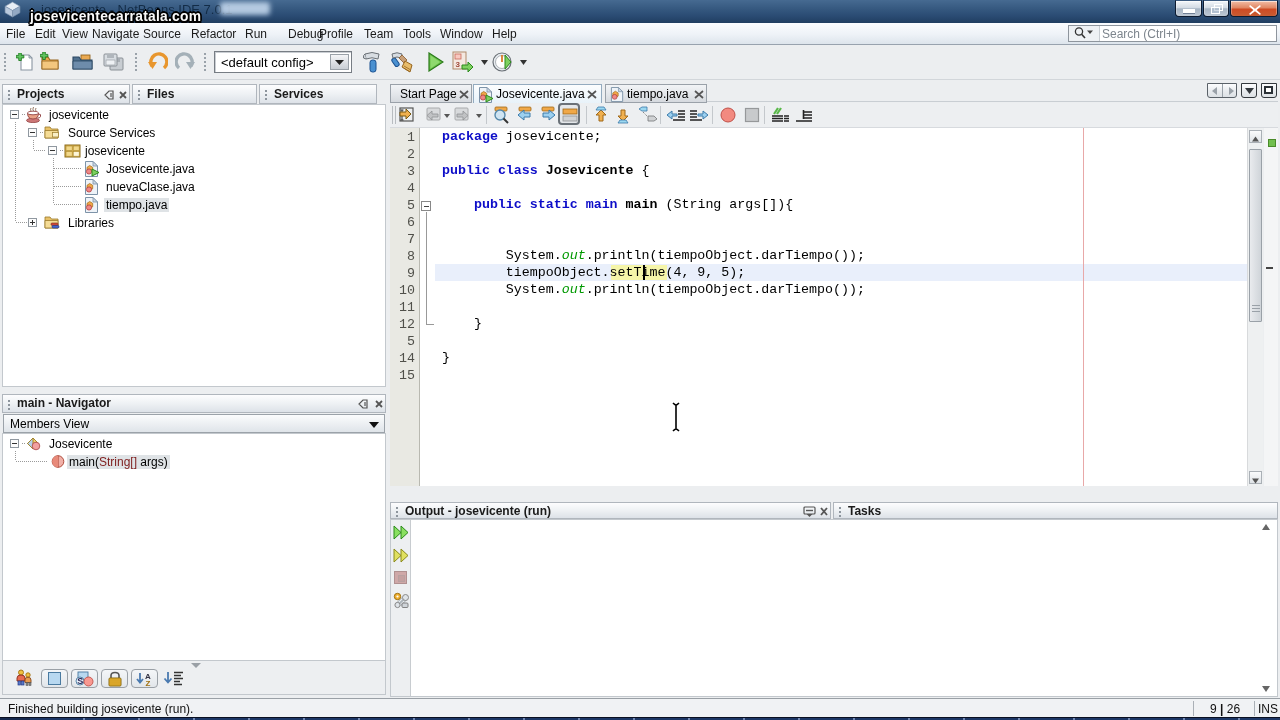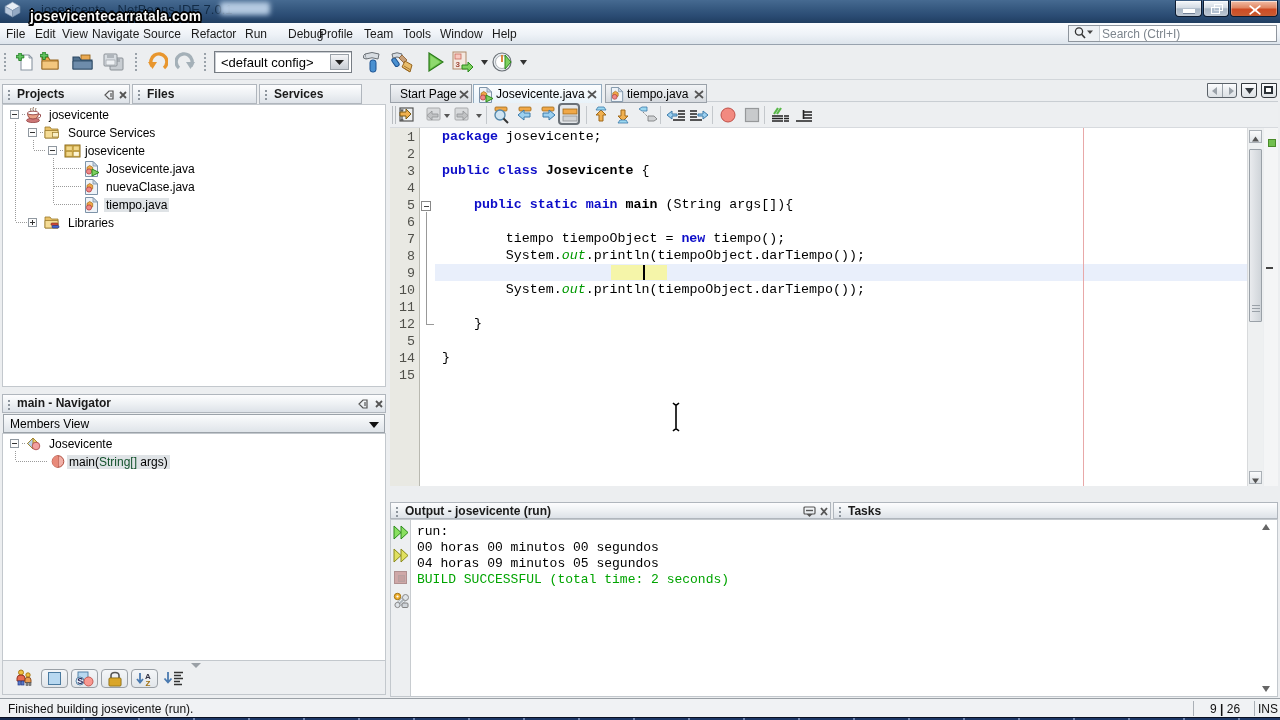--- a/index.html
+++ b/index.html
@@ -217,21 +217,21 @@
   <svg class="abs" style="left:101px;top:5px" width="24" height="11" viewBox="0 0 24 11">
     <path d="M5 1 L9 1 L9 9 L5 9 L1 5 Z" fill="none" stroke="#555" stroke-width="1.2"></path>
       <line x1="7" y1="3" x2="7" y2="7" stroke="#555" stroke-width="1.2"></line>
     <path d="M16 2 L22 8 M22 2 L16 8" stroke="#555" stroke-width="1.8"></path>
   </svg>
 </div>
 <div class="phead abs" style="left:132px;top:84px;width:125px;height:20px">
   <div class="pgrip"></div>
     <div class="t">Files</div>
 </div>
-<div class="phead abs" style="left:259px;top:84px;width:103px;height:20px">
+<div class="phead abs" style="left:259px;top:84px;width:118px;height:20px">
   <div class="pgrip"></div>
     <div class="t">Services</div>
 </div>
 
 <div class="tree abs" id="ptree" style="left:2px;top:104px;width:384px;height:283px">
 
   <div class="dotv abs" style="left:12px;top:17px;height:100px"></div>
   <div class="doth abs" style="left:19px;top:9px;width:4px"></div>
   <div class="doth abs" style="left:13px;top:117px;width:12px"></div>
   <div class="dotv abs" style="left:30px;top:35px;height:10px"></div>
@@ -326,21 +326,21 @@
     <path d="M8 2 L13.5 7.5 L8 13 L2.5 7.5 Z" fill="#f0d070" stroke="#a08020" stroke-width="0.9"></path>
     <path d="M2.5 7.5 L8 2 L8 13 Z" fill="#b8d0e8" stroke="#a08020" stroke-width="0.9"></path>
     <circle cx="11" cy="10" r="3.8" fill="#f2a0a0" stroke="#b05050" stroke-width="0.9"></circle>
   </svg>
   <div class="trow" style="left:46px;top:3px">Josevicente</div>
   <svg class="abs" style="left:48px;top:20px" width="14" height="15" viewBox="0 0 14 15">
     <circle cx="7" cy="7.5" r="5.8" fill="#f0b0a8" stroke="#b04a3a" stroke-width="1"></circle>
     <path d="M7 1.7 L7 13.3" stroke="#b04a3a" stroke-width="1.2"></path>
     <path d="M7 1.7 A 5.8 5.8 0 0 0 7 13.3 Z" fill="#e88a7a"></path>
   </svg>
-  <div class="trow" style="left:64px;top:21px;background:#dfe3e6;padding:0 2px">main(<span style="color:#14532d">String[]</span> args)</div>
+  <div class="trow" style="left:64px;top:21px;background:#dfe3e6;padding:0 2px">main(<span style="color:#7f1d1d">String[]</span> args)</div>
 </div>
 
 <div class="abs" id="navtb" style="left:2px;top:661px;width:384px;height:34px;background:#edeff1;border:1px solid #c3c8cd;border-top:none">
   <svg class="abs" style="left:187px;top:1px" width="12" height="7" viewBox="0 0 12 7">
       <polygon points="1,1 11,1 6,6" fill="#9aa0a6"></polygon>
     </svg>
   <svg class="abs" style="left:12px;top:8px" width="18" height="17" viewBox="0 0 18 17">
     <circle cx="6" cy="3.5" r="2.5" fill="#f0c040" stroke="#a07010" stroke-width="0.9"></circle>
     <path d="M2 12 v-3 q0 -3 4 -3 q4 0 4 3 v3 Z" fill="#e86a50" stroke="#8a2a1a" stroke-width="0.9"></path>
     <rect x="3" y="12" width="2.4" height="4" fill="#5878c8" stroke="#223a8a" stroke-width="0.7"></rect>
@@ -551,22 +551,22 @@
 
   <div class="abs" style="left:31px;top:73px;width:10px;height:10px;border:1px solid #888;background:#fff">
     <div class="abs" style="left:2px;top:4px;width:5px;height:1px;background:#444"></div>
   </div>
   <div class="abs" style="left:36px;top:84px;width:1px;height:112px;background:#999"></div>
   <div class="abs" style="left:36px;top:196px;width:8px;height:1px;background:#999"></div>
 
   <div class="cl" style="top:0px"><span class="kw">package</span> josevicente;</div>
   <div class="cl" style="top:34px"><span class="kw">public</span> <span class="kw">class</span> <span class="bld">Josevicente</span> {</div>
   <div class="cl" style="top:68px">    <span class="kw">public</span> <span class="kw">static</span> <span class="kw">main</span> <span class="bld">main</span> (String args[]){</div>
-  <div class="cl" style="top:102px">        tiempo tiempoObject = <span class="kw">new</span> tiempo();</div>
   <div class="cl" style="top:119px">        System.<span class="fld">out</span>.println(tiempoObject.darTiempo());</div>
+  <div class="cl" style="top:136px">        tiempoObject.setTime(4, 9, 5);</div>
   <div class="cl" style="top:153px">        System.<span class="fld">out</span>.println(tiempoObject.darTiempo());</div>
   <div class="cl" style="top:187px">    }</div>
   <div class="cl" style="top:221px">}</div>
 
   <svg class="abs" style="left:281px;top:274px" width="10" height="30" viewBox="0 0 10 30">
     <path d="M2 1 Q4 3 5 3 Q6 3 8 1 M5 3 V27 M2 29 Q4 27 5 27 Q6 27 8 29" stroke="#000" stroke-width="1.6" fill="none"></path>
   </svg>
 </div>
 
 <div id="vscroll" class="abs" style="left:1247px;top:128px;width:16px;height:358px;background:#eef0f1;border-left:1px solid #d8dadc">
@@ -619,24 +619,20 @@
     <svg class="abs" style="left:2px;top:72px" width="17" height="17" viewBox="0 0 17 17">
       <path d="M4 12 L10 6 M7 13 L13 7" stroke="#9aa2aa" stroke-width="2.6"></path>
       <path d="M4 12 L10 6 M7 13 L13 7" stroke="#e8ecf0" stroke-width="1.2"></path>
       <circle cx="12.5" cy="5.5" r="3" fill="#dfe4e9" stroke="#888" stroke-width="1"></circle>
       <circle cx="4.5" cy="13" r="2.6" fill="#dfe4e9" stroke="#888" stroke-width="1"></circle>
       <rect x="9" y="11" width="6" height="4.5" rx="1" fill="#cfd4d9" stroke="#777" stroke-width="0.9"></rect>
       <circle cx="4.5" cy="4.5" r="3.2" fill="#f0b030" stroke="#a07010" stroke-width="1"></circle>
       <circle cx="4.5" cy="4.5" r="1.1" fill="#fff"></circle>
     </svg>
   </div>
-  <div class="abs" id="outtext" style="left:26px;top:4px;line-height:16px">run:
-00 horas 00 minutos 00 segundos
-04 horas 09 minutos 05 segundos
-<span style="color:#00a400">BUILD SUCCESSFUL (total time: 2 seconds)</span></div>
   <svg class="abs" style="left:869px;top:2px" width="12" height="11" viewBox="0 0 12 11">
       <polygon points="6,2 10,8 2,8" fill="#666"></polygon>
     </svg>
   <svg class="abs" style="left:869px;top:163px" width="12" height="11" viewBox="0 0 12 11">
       <polygon points="6,9 10,3 2,3" fill="#666"></polygon>
     </svg>
 </div>
 
 <div id="statusbar" class="abs">
   <div class="abs" style="left:8px;top:3px">Finished building josevicente (run).</div>

